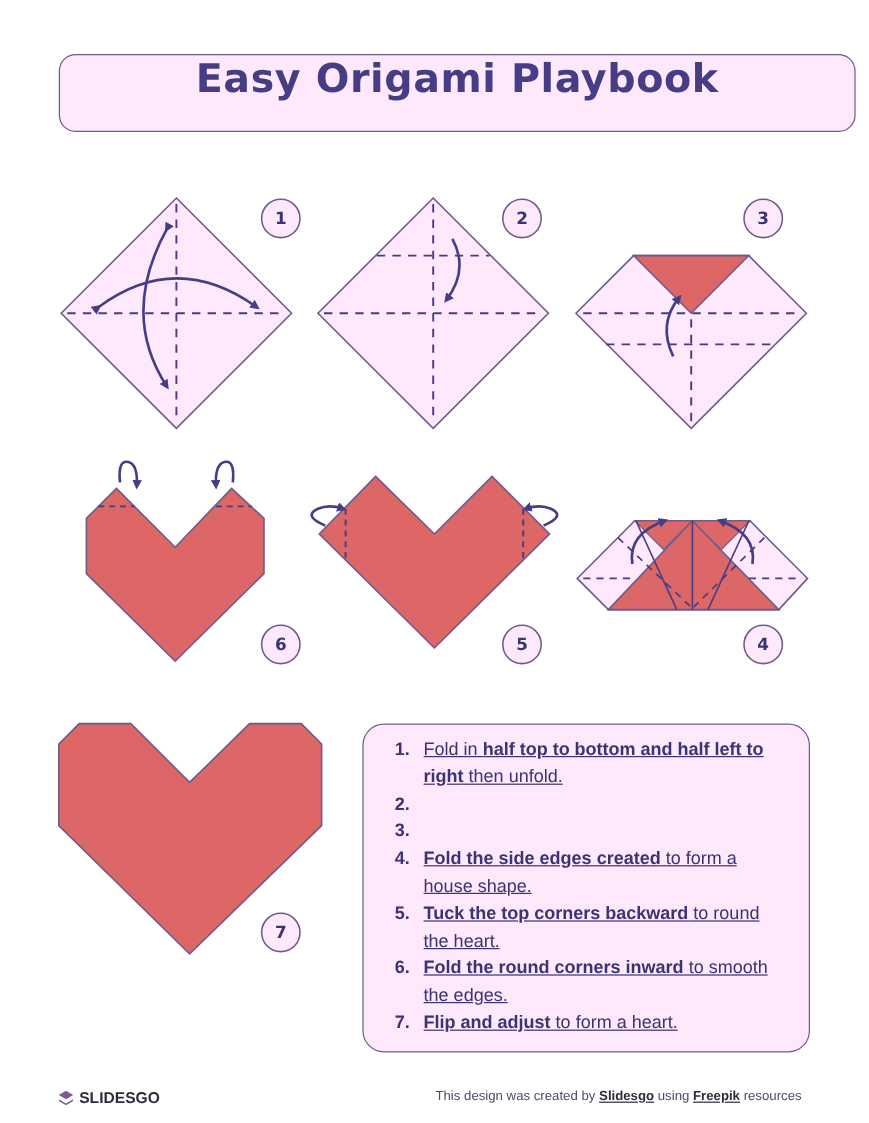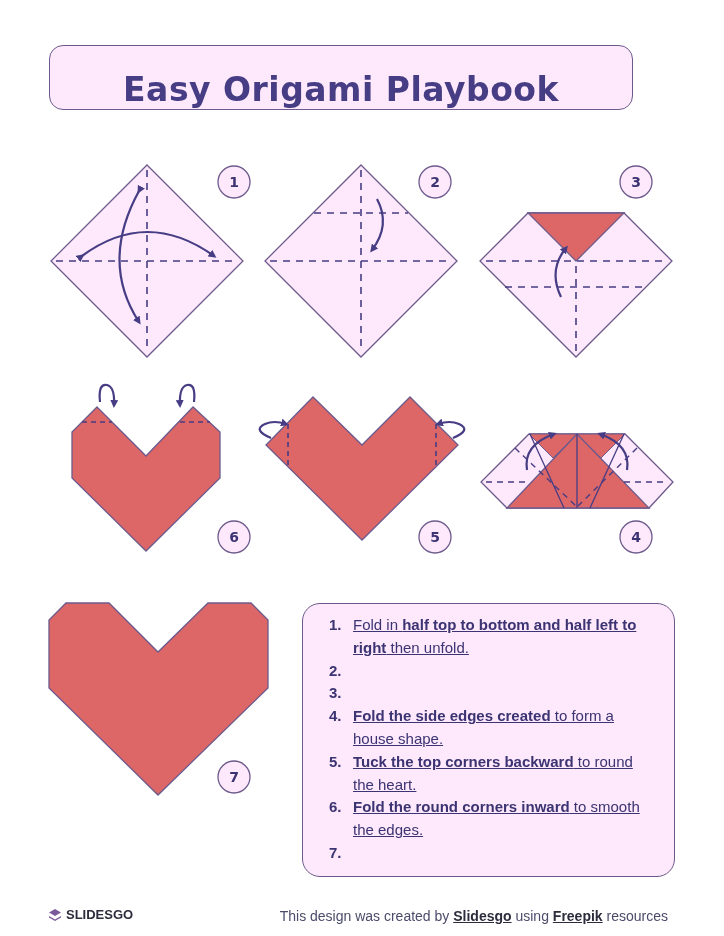--- a/index.html
+++ b/index.html
@@ -1,29 +1,29 @@
 <!DOCTYPE html>
 <html><head>
 <meta charset="utf-8">
 <style>
   html, body { margin: 0; padding: 0; }
   body { width: 724px; height: 936px; background: #ffffff; position: relative; overflow: hidden; font-family: "Liberation Sans", sans-serif; }
-  .title-box { position: absolute; left: 49px; top: 45px; width: 584px; height: 65px; background: #fde9fb; border: 1.5px solid #6d5a8c; border-radius: 14px; display: flex; align-items: flex-end; justify-content: center; box-sizing: border-box; }
+  .title-box { position: absolute; left: 49px; top: 45px; width: 664px; height: 65px; background: #fde9fb; border: 1.5px solid #6d5a8c; border-radius: 14px; display: flex; align-items: flex-start; justify-content: center; box-sizing: border-box; }
   .title-text { font-family: "DejaVu Sans", sans-serif; font-weight: bold; font-size: 33px; color: #463d85; letter-spacing: 0.5px; }
   svg.art { position: absolute; left: 0; top: 0; }
   .badge-label { font-family: "DejaVu Sans", sans-serif; font-weight: bold; font-size: 14px; fill: #3b3372; }
   .steps-box { position: absolute; left: 302px; top: 603px; width: 373px; height: 274px; background: #fde9fb; border: 1.5px solid #6d5a8c; border-radius: 18px; box-sizing: border-box; padding: 10px 20px 0 26px; }
   .steps-list { list-style: none; margin: 0; padding: 0; }
   .step-item { display: flex; font-size: 15px; line-height: 22.8px; color: #3b3372; }
   .step-num { font-weight: bold; width: 24px; flex: none; }
   .step-text b { font-weight: bold; }
   .step-text { font-weight: normal; text-decoration: underline; }
   .footer-logo { position: absolute; left: 49px; top: 907px; display: flex; align-items: center; gap: 5px; font-weight: bold; font-size: 13px; color: #2c2c3c; }
   .footer-logo .logo-mark { width: 12px; height: 12px; }
-  .footer-credit { position: absolute; right: 56px; top: 908px; font-size: 14px; color: #4b4b6a; margin-left: 24px; }
+  .footer-credit { position: absolute; right: 56px; top: 908px; font-size: 11px; color: #4b4b6a; margin-left: 24px; }
   .footer-credit a { color: #2c2c3c; font-weight: bold; text-decoration: underline; }
 </style>
 </head>
 <body>
 
 <div class="title-box">
   <span class="title-text">Easy Origami Playbook</span>
 </div>
 
 <svg class="art" width="724" height="936" viewBox="0 0 724 936">
@@ -142,20 +142,21 @@
     <li class="step-item">
       <span class="step-num">5.</span>
       <span class="step-text"><b>Tuck the top corners backward</b><span> to round the heart.</span></span>
     </li>
     <li class="step-item">
       <span class="step-num">6.</span>
       <span class="step-text"><b>Fold the round corners inward</b><span> to smooth the edges.</span></span>
     </li>
     <li class="step-item">
       <span class="step-num">7.</span>
+      <span class="step-text"><b>Flip and adjust</b><span> to form a heart.</span></span>
     </li>
   </ol>
 </div>
 
 <div class="footer-logo">
   <svg class="logo-mark" viewBox="0 0 12 12">
     <path d="M6,0 L12,3.5 L6,7 L0,3.5 Z" fill="#7a5a9a"></path>
     <path d="M0,7 L6,10.5 L12,7 L12,8.5 L6,12 L0,8.5 Z" fill="#7a5a9a"></path>
   </svg>
   <span>SLIDESGO</span>

